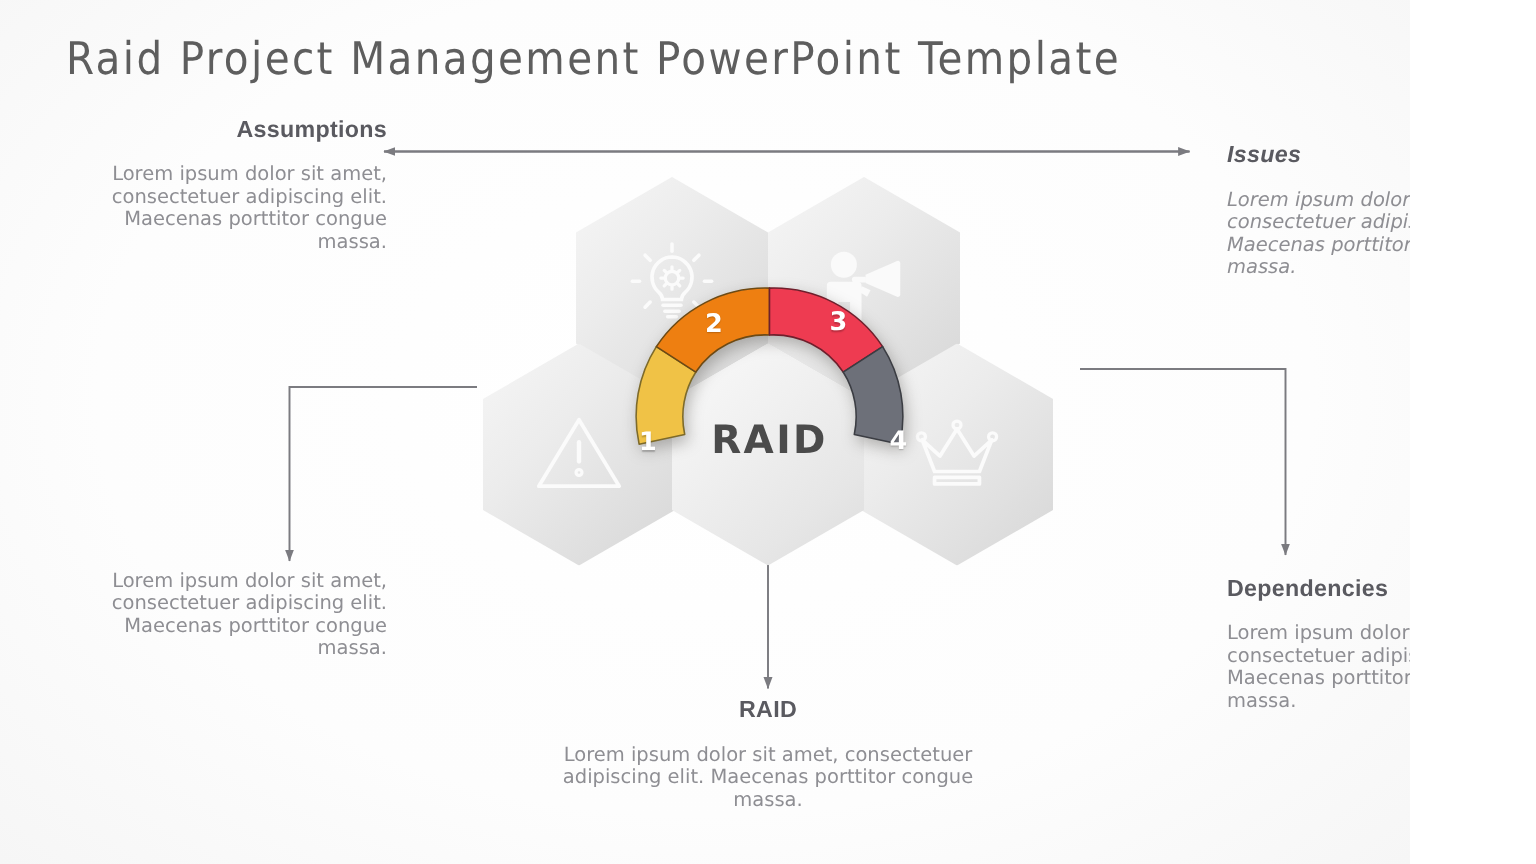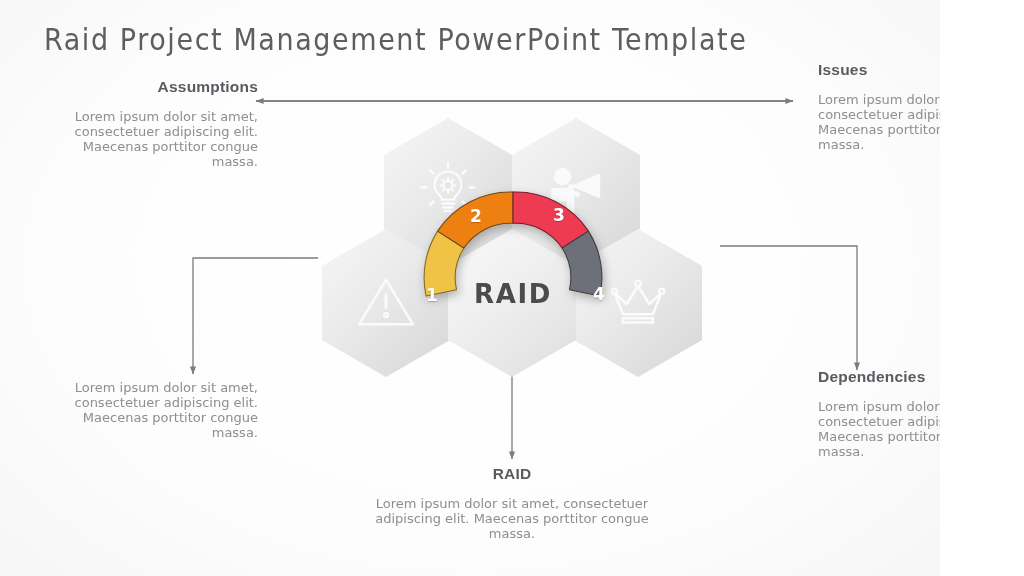--- a/index.html
+++ b/index.html
@@ -50,23 +50,23 @@
     font-size: 13px;
     line-height: 15px;
     color: #8e8e93;
     font-family: "DejaVu Sans", sans-serif;
   }
   .align-right { text-align: right; }
   .align-left  { text-align: left; }
   .align-center{ text-align: center; }
 
   #blk-assumptions { left: 36px;  top: 78px;  width: 222px; }
-  #blk-issues      { left: 818px; top: 61px;  width: 200px; }
+  #blk-issues      { left: 818px; top: 95px;  width: 200px; font-style: italic; }
   #blk-risks       { left: 36px;  top: 380px; width: 222px; }
-  #blk-dependencies{ left: 818px; top: 368px; width: 200px; }
+  #blk-dependencies{ left: 818px; top: 384px; width: 200px; }
   #blk-raid        { left: 352px; top: 465px; width: 320px; }
 
   
   #connectors {
     position: absolute;
     left: 0; top: 0;
     width: 1024px; height: 576px;
     pointer-events: none;
   }
 

